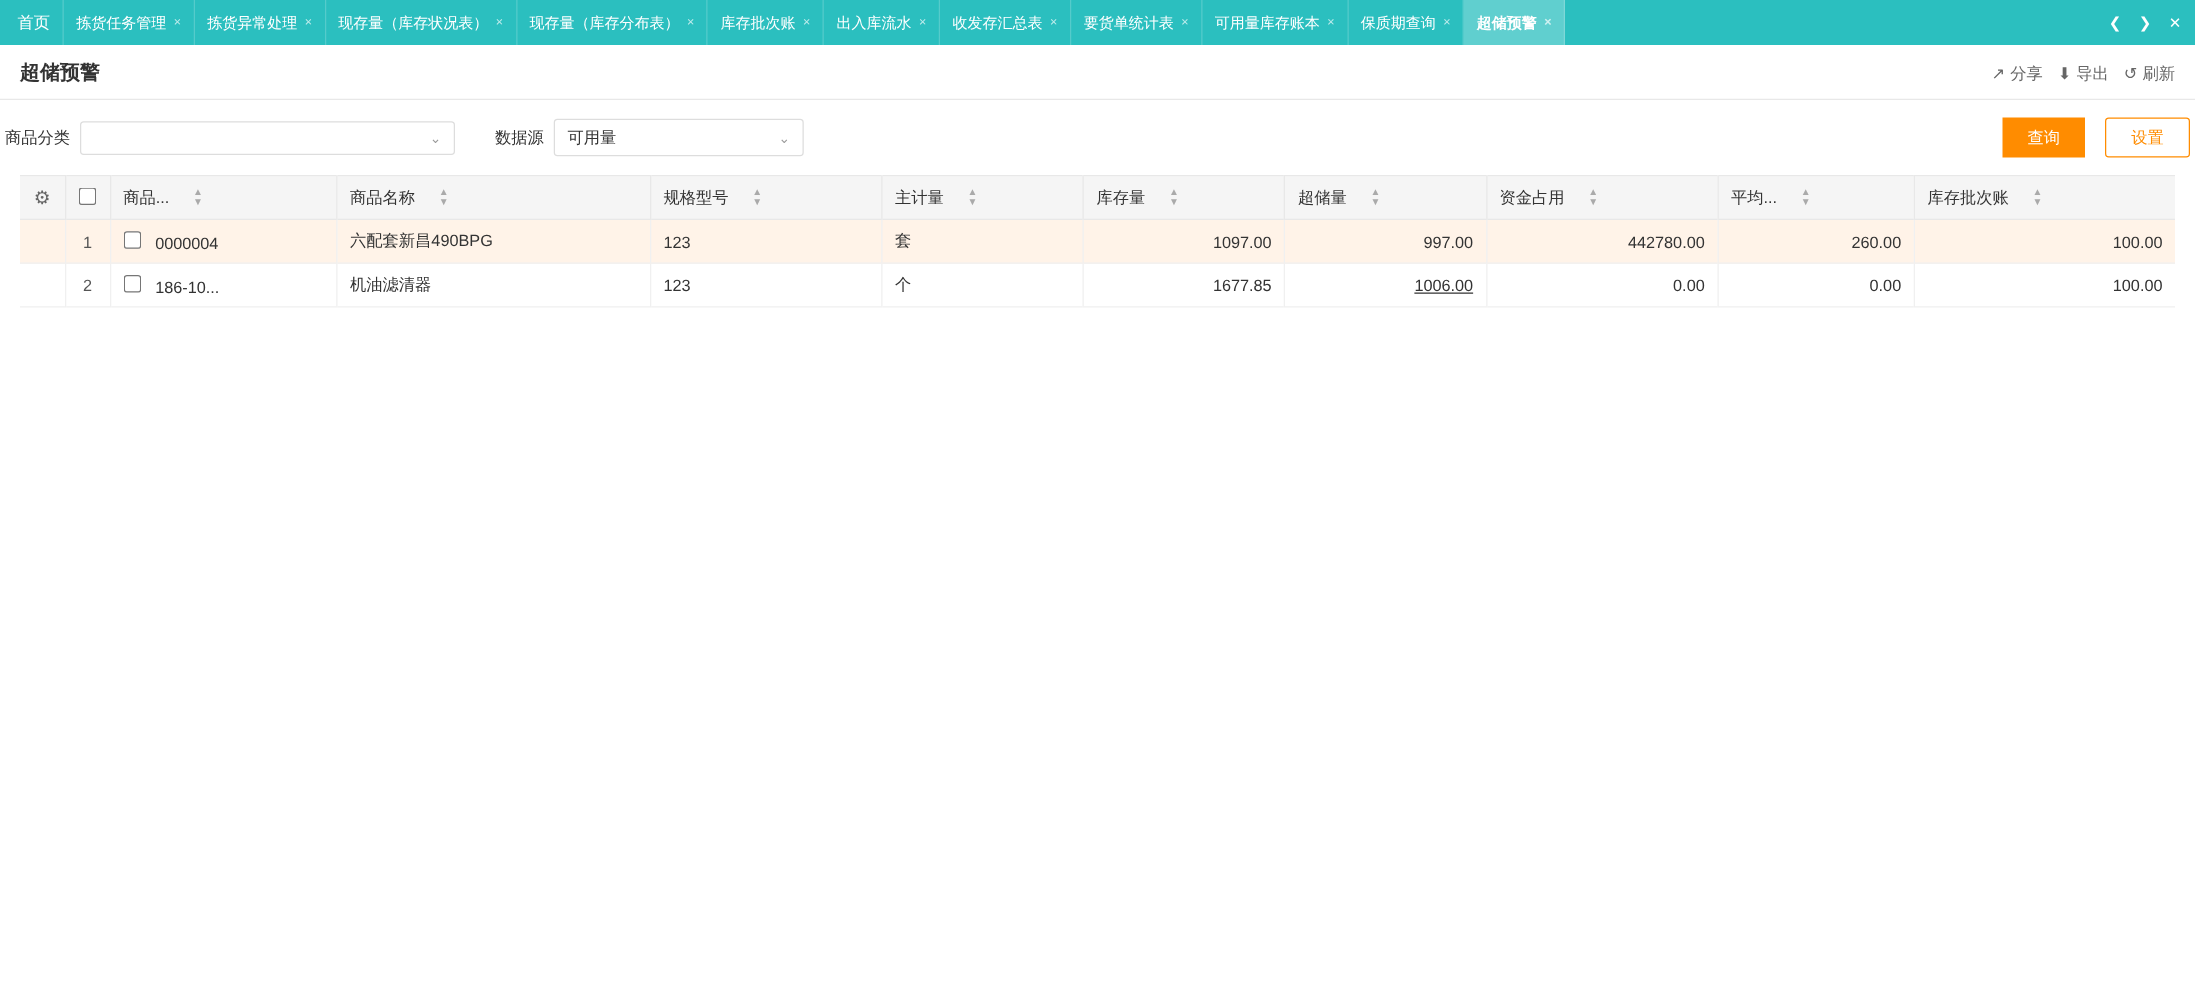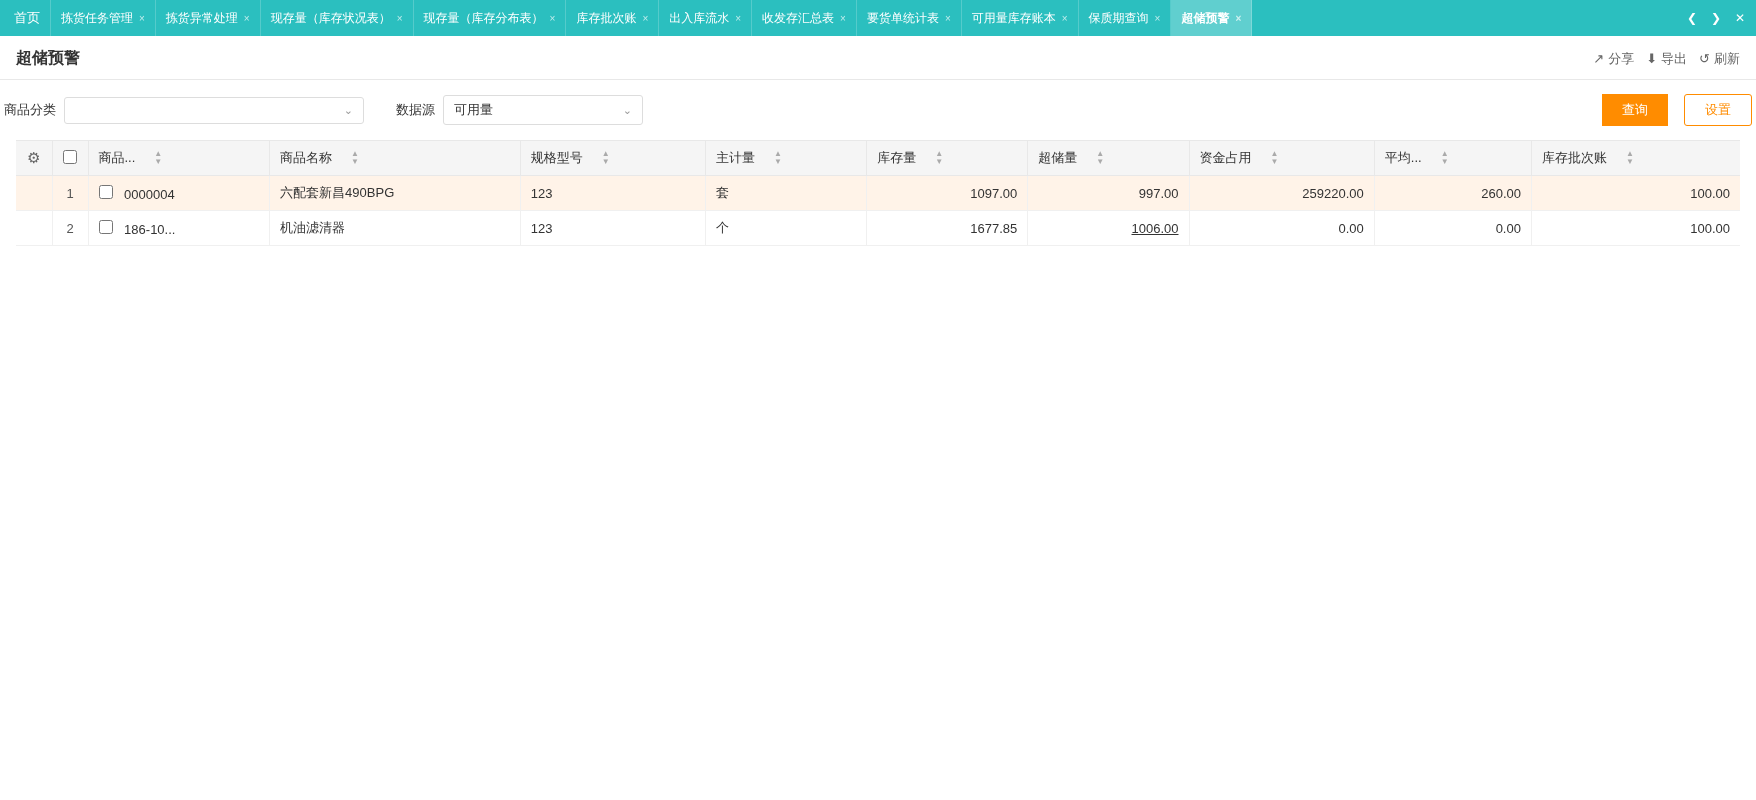--- a/index.html
+++ b/index.html
@@ -365,21 +365,21 @@
       <td class="col-seq" style="text-align:center;color:#555;">1</td>
       <td>
         <input type="checkbox" style="margin-right: 8px;">
         0000004
       </td>
       <td>六配套新昌490BPG</td>
       <td>123</td>
       <td>套</td>
       <td style="text-align:right;">1097.00</td>
       <td style="text-align:right;">997.00</td>
-      <td style="text-align:right;">259220.00</td>
+      <td style="text-align:right;">442780.00</td>
       <td style="text-align:right;">260.00</td>
       <td style="text-align:right;">100.00</td>
     </tr>
           <tr>
       <td class="col-gear"></td>
       <td class="col-seq" style="text-align:center;color:#555;">2</td>
       <td>
         <input type="checkbox" style="margin-right: 8px;">
         186-10...
       </td>

